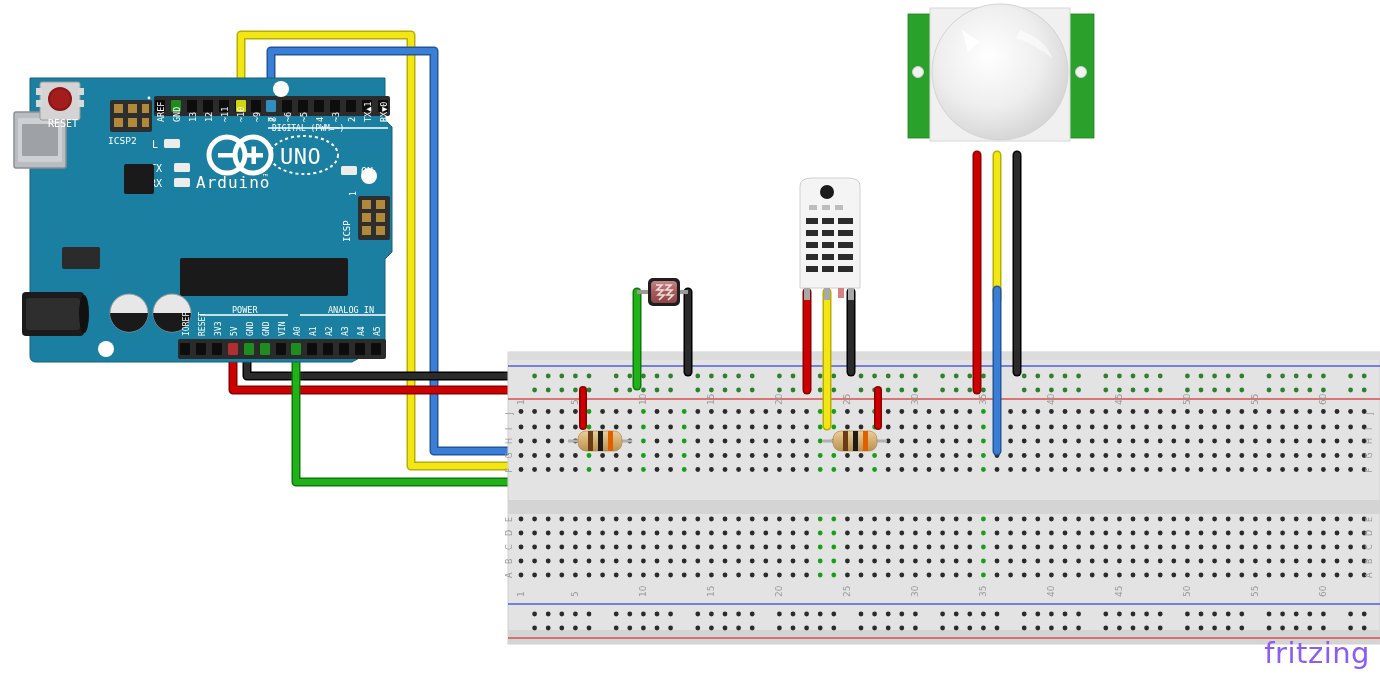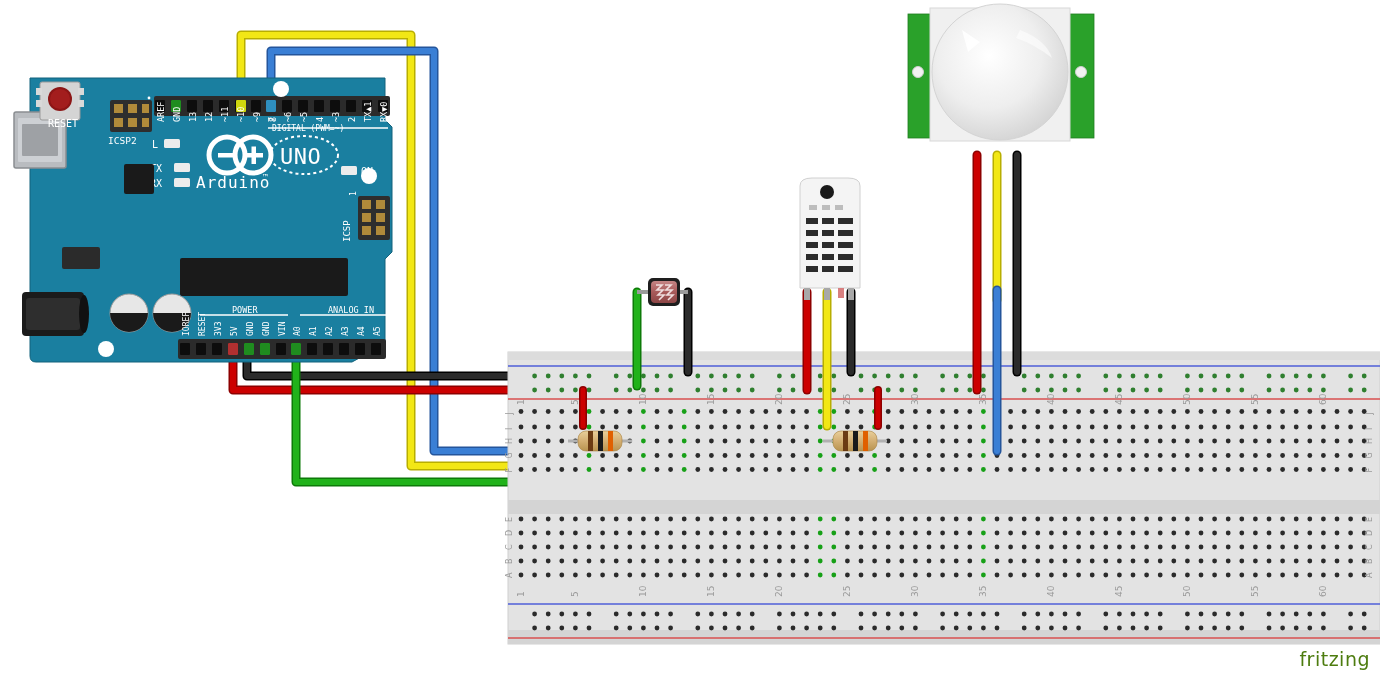--- a/index.html
+++ b/index.html
@@ -9,21 +9,21 @@
     background:#ffffff;
     font-family:"Liberation Sans", sans-serif;
     overflow:hidden;
     position:relative;
   }
   #stage { position:absolute; left:0; top:0; width:1380px; height:676px; }
   svg.layer { position:absolute; left:0; top:0; width:1380px; height:676px; overflow:visible; }
 
   .watermark {
     position:absolute; right:10px; bottom:6px;
-    font-size:19px; color:#4d7c0f; letter-spacing:0.5px;
+    font-size:29px; color:#8b5cf6; letter-spacing:0.5px;
     font-family:"DejaVu Sans", sans-serif;
   }
   .boardtext { font-family:"DejaVu Sans Mono", monospace; fill:#ffffff; }
 </style>
 </head>
 <body>
 
 <div id="stage">
 
   <svg class="layer" viewBox="0 0 1380 676">

